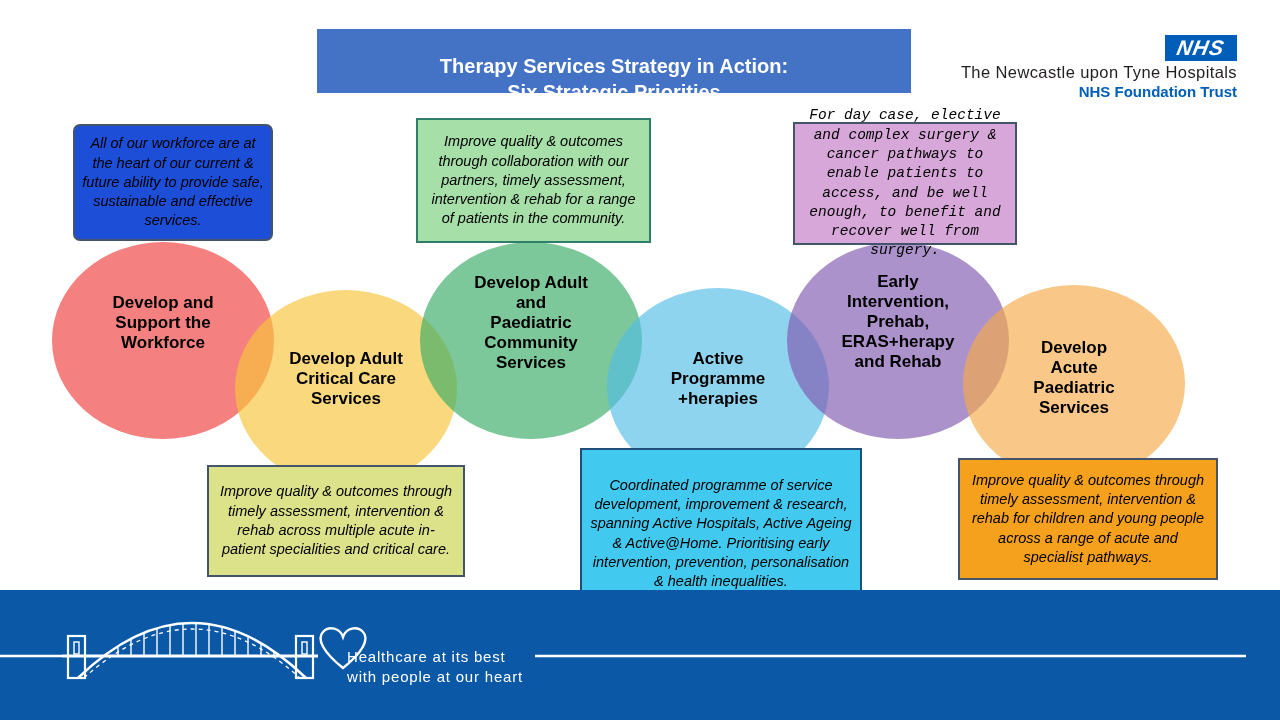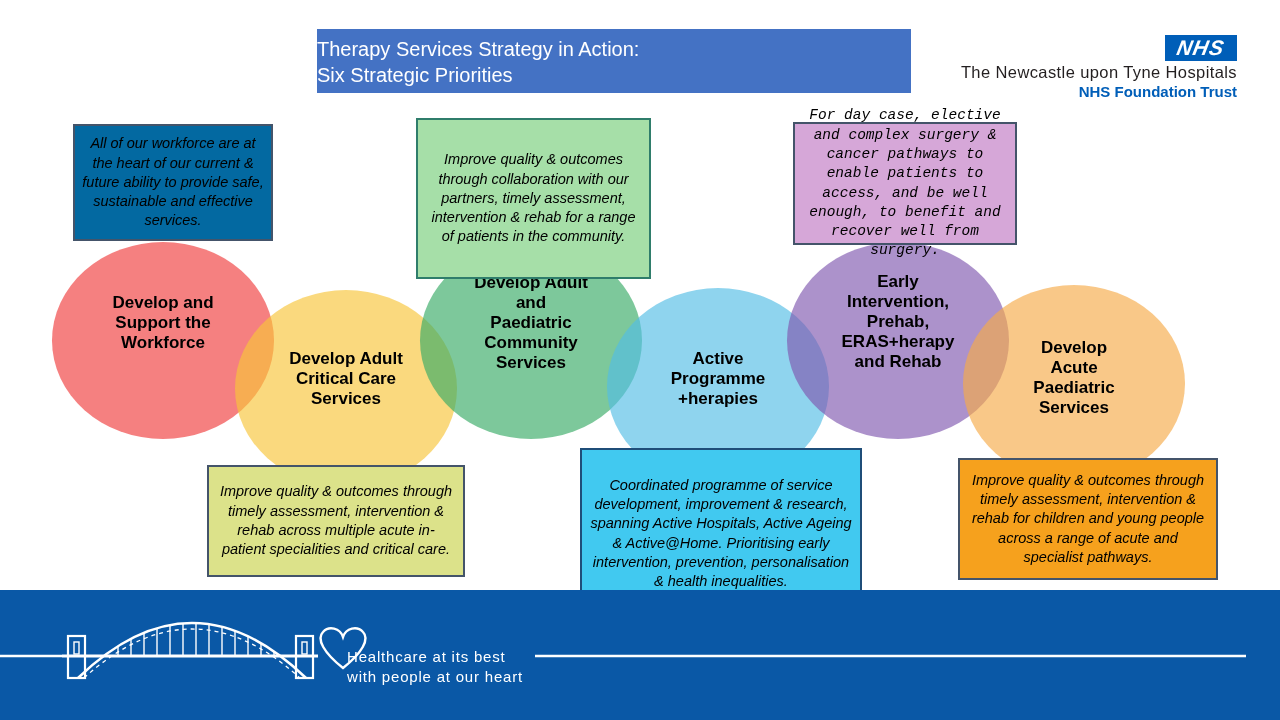--- a/index.html
+++ b/index.html
@@ -9,23 +9,23 @@
     background: #ffffff;
     position: relative;
     overflow: hidden;
   }
   .stage { position: absolute; left: 0; top: 0; width: 1280px; height: 720px; }
 
   
   .banner {
     position: absolute; left: 317px; top: 29px; width: 594px; height: 64px;
     background: #4472C4;
-    color: #ffffff; text-align: left;
-    font-weight: normal; font-size: 20px; line-height: 26px;
-    padding-top: 7px;
+    color: #ffffff; text-align: center;
+    font-weight: bold; font-size: 20px; line-height: 26px;
+    padding-top: 24px;
   }
 
   
   .logo { position: absolute; right: 43px; top: 35px; width: 300px; text-align: right; }
   .nhs-box {
     display: inline-block; background: #005EB8; color: #fff;
     width: 72px; height: 26px; line-height: 26px; text-align: center;
     font-weight: bold; font-size: 21px; font-style: italic;
     letter-spacing: 1px;
   }
@@ -56,21 +56,21 @@
   
   .callout {
     position: absolute; border: 2px solid #44546A;
     font-style: italic; font-size: 14.5px; line-height: 1.33;
     color: #000; text-align: center; z-index: 8;
     display: flex; align-items: center; justify-content: center;
     padding: 5px 7px;
   }
   .b1 { left: 73px;  top: 124px; width: 200px; height: 117px; }
   .b2 { left: 207px; top: 465px; width: 258px; height: 112px; }
-  .b3 { left: 416px; top: 118px; width: 235px; height: 161px; }
+  .b3 { left: 416px; top: 118px; width: 235px; height: 125px; }
   .b4 { left: 580px; top: 448px; width: 282px; height: 171px; }
   .b5 { left: 793px; top: 122px; width: 224px; height: 123px; }
   .b6 { left: 958px; top: 458px; width: 260px; height: 122px; }
 
   
   .footer {
     position: absolute; left: 0; top: 590px; width: 1232px; height: 130px;
     z-index: 10;
   }
   .footer svg { position: absolute; left: 0; top: 0; }
@@ -136,21 +136,21 @@
       </div>
       <div class="circle-label l6">
         <div>Develop</div>
         <div>Acute</div>
         <div>Paediatric</div>
         <div>Services</div>
       </div>
     </div>
 
   <div id="callouts">
-      <div class="callout b1" style="background: #0369a1; border-color: rgb(68, 84, 106);">
+      <div class="callout b1" style="background: #1d4ed8; border-color: rgb(68, 84, 106); border-radius: 7px;">
         <span>All of our workforce are at the heart of our current &amp; future ability to provide safe, sustainable and effective services.</span>
       </div>
       <div class="callout b2" style="background: rgb(220, 226, 138); border-color: rgb(68, 84, 106);">
         <span>Improve quality &amp; outcomes through timely assessment, intervention &amp; rehab across multiple acute in-patient specialities and critical care.</span>
       </div>
       <div class="callout b3" style="background: rgb(166, 223, 168); border-color: rgb(47, 125, 107);">
         <span>Improve quality &amp; outcomes through collaboration with our partners, timely assessment, intervention &amp; rehab for a range of patients in the community.</span>
       </div>
       <div class="callout b4" style="background: rgb(65, 201, 240); border-color: rgb(31, 78, 121);">
         <span>Coordinated programme of service development, improvement &amp; research, spanning Active Hospitals, Active Ageing &amp; Active@Home. Prioritising early intervention, prevention, personalisation &amp; health inequalities.</span>

